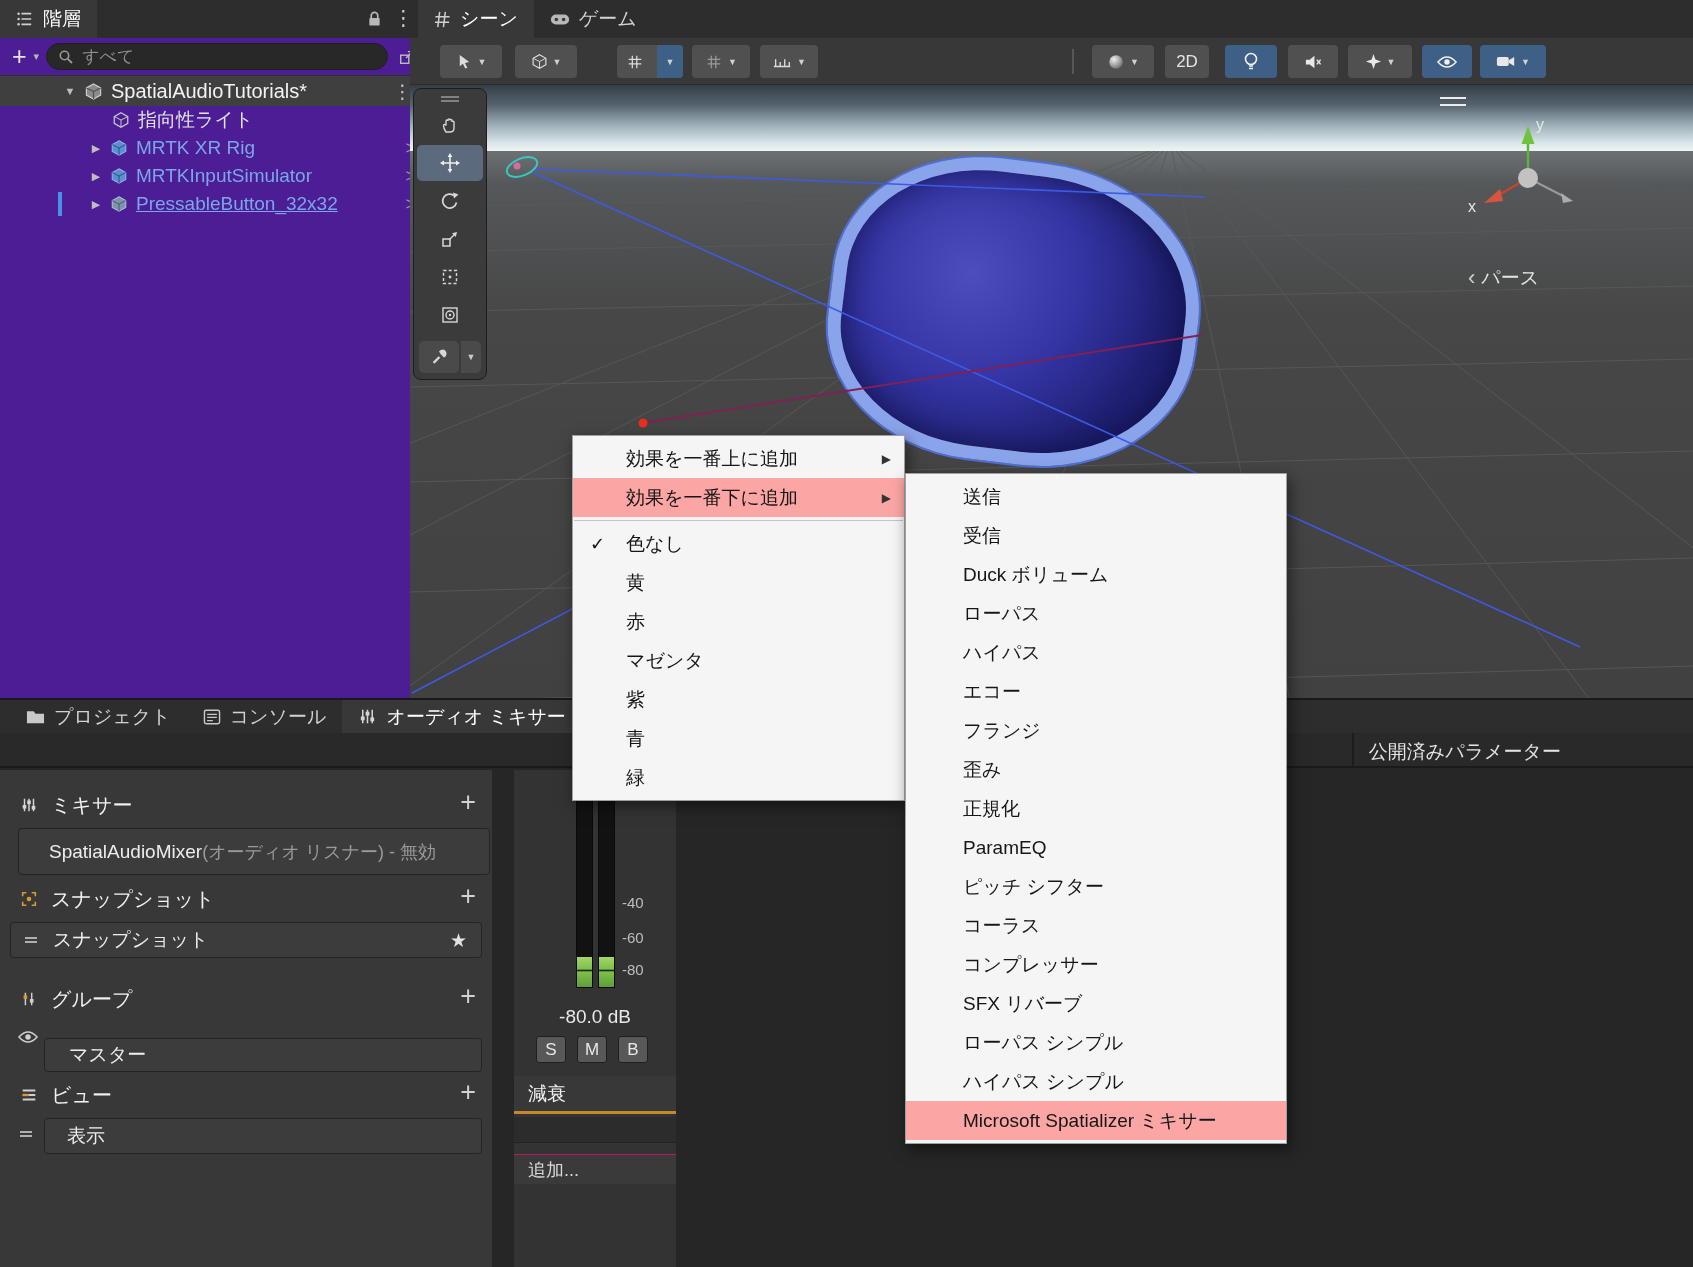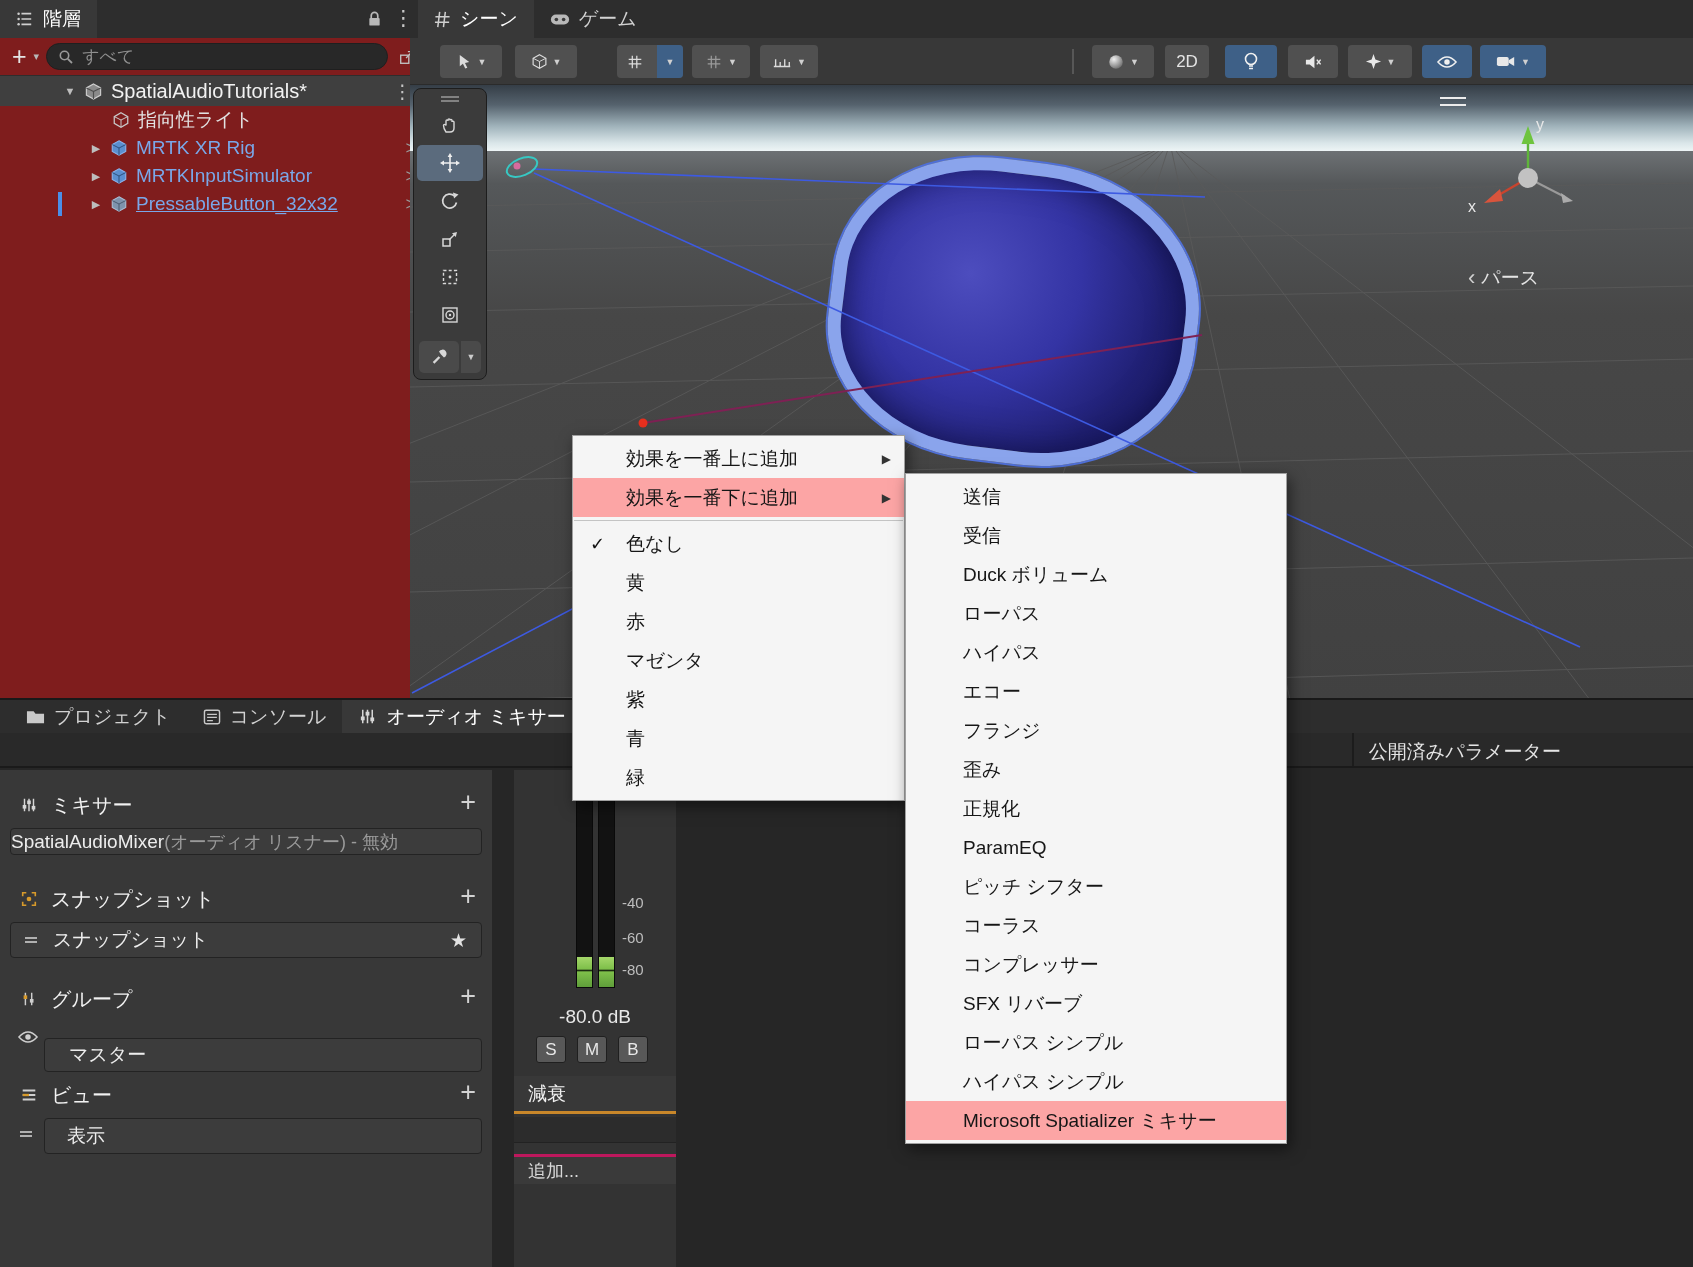--- a/index.html
+++ b/index.html
@@ -1,21 +1,21 @@
 <!DOCTYPE html>
 <html><head>
 <meta charset="utf-8">
 <style>
 html,body{margin:0;padding:0;background:#151515}
 #app{position:relative;width:1693px;height:1267px;overflow:hidden;background:#191919;font-family:"Liberation Sans","DejaVu Sans",sans-serif;color:#ddd}
 #app *{box-sizing:border-box}
 svg{display:block}
 
 
-#hierarchy{position:absolute;left:0;top:0;width:428px;height:698px;background:#7f1d1d}
+#hierarchy{position:absolute;left:0;top:0;width:428px;height:698px;background:#4c1d95}
 #scene{position:absolute;left:410px;top:0;right:0;height:698px;background:#383838}
 #bottom{position:absolute;left:0;top:700px;right:0;bottom:0;background:#262626}
 
 
 .tabbar{position:absolute;left:0;top:0;right:0;height:38px;background:#2d2d2d;display:flex;align-items:stretch}
 .tab{display:flex;align-items:center;gap:9px;padding:0 16px;font-size:19px;color:#d2d2d2}
 .tab.active{background:#383838;color:#fff}
 #h-lock{position:absolute;right:46px;top:11px}
 #h-kebab{position:absolute;right:14px;top:6px;font-size:21px;color:#c8c8c8}
 
@@ -84,21 +84,21 @@
 
 #strip{position:absolute;left:514px;top:70px;width:162px;bottom:0;background:#333}
 .meterbar{position:absolute;top:0;width:17px;height:218px;background:#121212;border:1px solid #0a0a0a}
 .meterbar .fill{position:absolute;left:0;right:0;bottom:0;height:30px;background:linear-gradient(180deg,#a5d76a 0%,#7ebf4a 40%,#1c2c12 45%,#7ebf4a 50%,#5f9e3a 100%)}
 .tick{position:absolute;left:108px;font-size:15px;color:#bdbdbd}
 #strip .db{position:absolute;top:236px;left:0;right:0;text-align:center;font-size:19px;color:#e8e8e8}
 #smb{position:absolute;top:266px;left:22px;display:flex;gap:11px}
 .smbbtn{width:30px;height:27px;background:#585858;border:1px solid #1f1f1f;border-radius:3px;color:#e8e8e8;font-size:17px;display:flex;align-items:center;justify-content:center}
 #atten{position:absolute;top:306px;left:0;right:0;height:38px;display:flex;align-items:center;padding-left:14px;font-size:19px;color:#f0f0f0;border-bottom:3px solid #c8872a;background:#383838}
 #slot{position:absolute;top:347px;left:0;right:0;height:26px;background:#2c2c2c;border-bottom:1px solid #222}
-#addrow{position:absolute;top:384px;left:0;right:0;height:30px;display:flex;align-items:center;padding-left:14px;font-size:18px;color:#d8d8d8;background:#3a3a3a;border-top:3px solid #be185d}
+#addrow{position:absolute;top:384px;left:0;right:0;height:30px;display:flex;align-items:center;padding-left:14px;font-size:18px;color:#d8d8d8;background:#3a3a3a;border-top:1px solid #be185d}
 
 
 .menu{position:absolute;background:#f5f5f5;border:1px solid #a0a0a0;box-shadow:3px 5px 14px rgba(0,0,0,.5);padding:3px 0;z-index:200}
 .mi{height:39px;display:flex;align-items:center;font-size:19px;color:#161616;position:relative;padding-left:53px}
 .mi .check{position:absolute;left:17px;font-size:18px;color:#111}
 .mi .subar{position:absolute;right:13px;font-size:12px;color:#333}
 .mi.hl{background:#fca5a5}
 .msep{height:1px;background:#c4c4c4;margin:3px 1px}
 #menu1{left:572px;top:435px;width:333px}
 #menu2{left:905px;top:473px;width:382px}
@@ -485,21 +485,21 @@
             <svg width="18" height="18" viewBox="0 0 20 20">
               <path d="M5 3 V17 M10 3 V17 M15 3 V17" stroke="#d6d6d6" stroke-width="1.6"></path>
               <rect x="3" y="10" width="4" height="4" fill="#d6d6d6"></rect>
               <rect x="8" y="5" width="4" height="4" fill="#d6d6d6"></rect>
               <rect x="13" y="11" width="4" height="4" fill="#d6d6d6"></rect>
             </svg>
           </span>
         <span>ミキサー</span>
         <span class="plus">+</span>
       </div>
-      <div class="mrow" id="row-mixer" style="left:10px;top:58px;width:472px;height:27px;">
+      <div class="mrow" id="row-mixer" style="left:18px;top:58px;width:472px;height:47px;padding-left:30px">
         <span>SpatialAudioMixer</span>
         <span class="suffix">(オーディオ リスナー) - 無効</span>
       </div>
 
       <div class="mhead" style="top:110px">
         <span>
             <svg width="18" height="18" viewBox="0 0 20 20">
               <path d="M7 3 H3 V7 M13 3 H17 V7 M17 13 V17 H13 M7 17 H3 V13" stroke="#d79a2b" stroke-width="1.8" fill="none"></path>
               <circle cx="10" cy="10" r="2.6" fill="#d79a2b"></circle>
             </svg>

